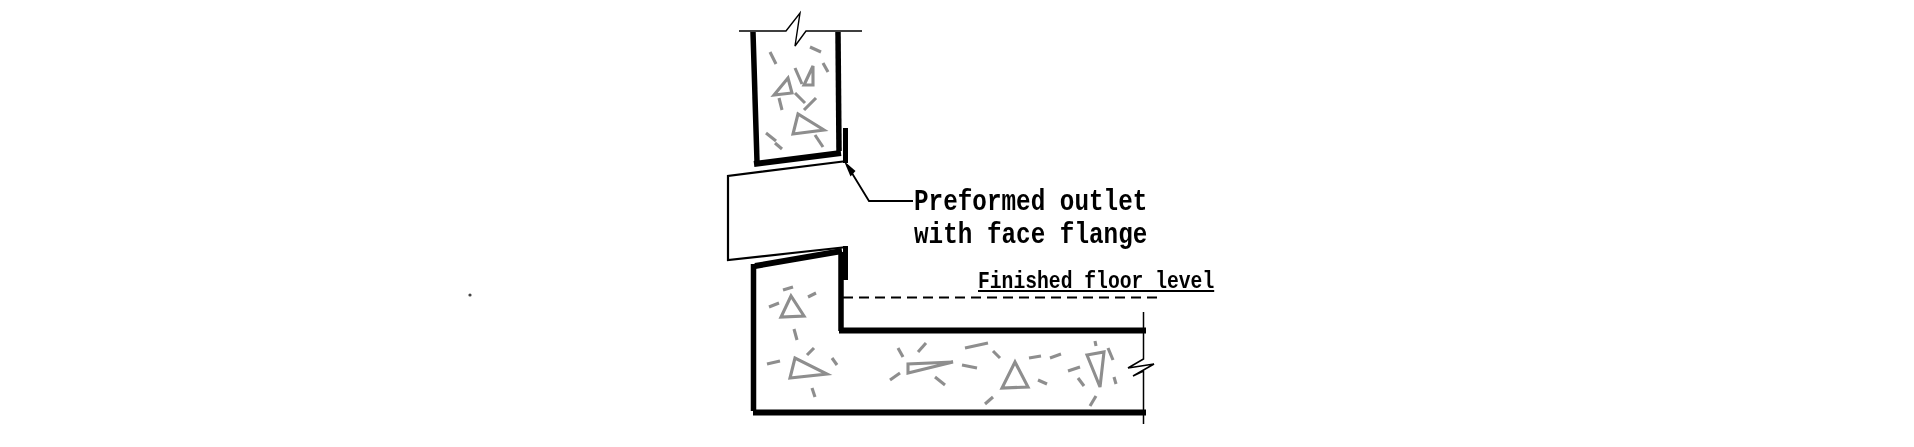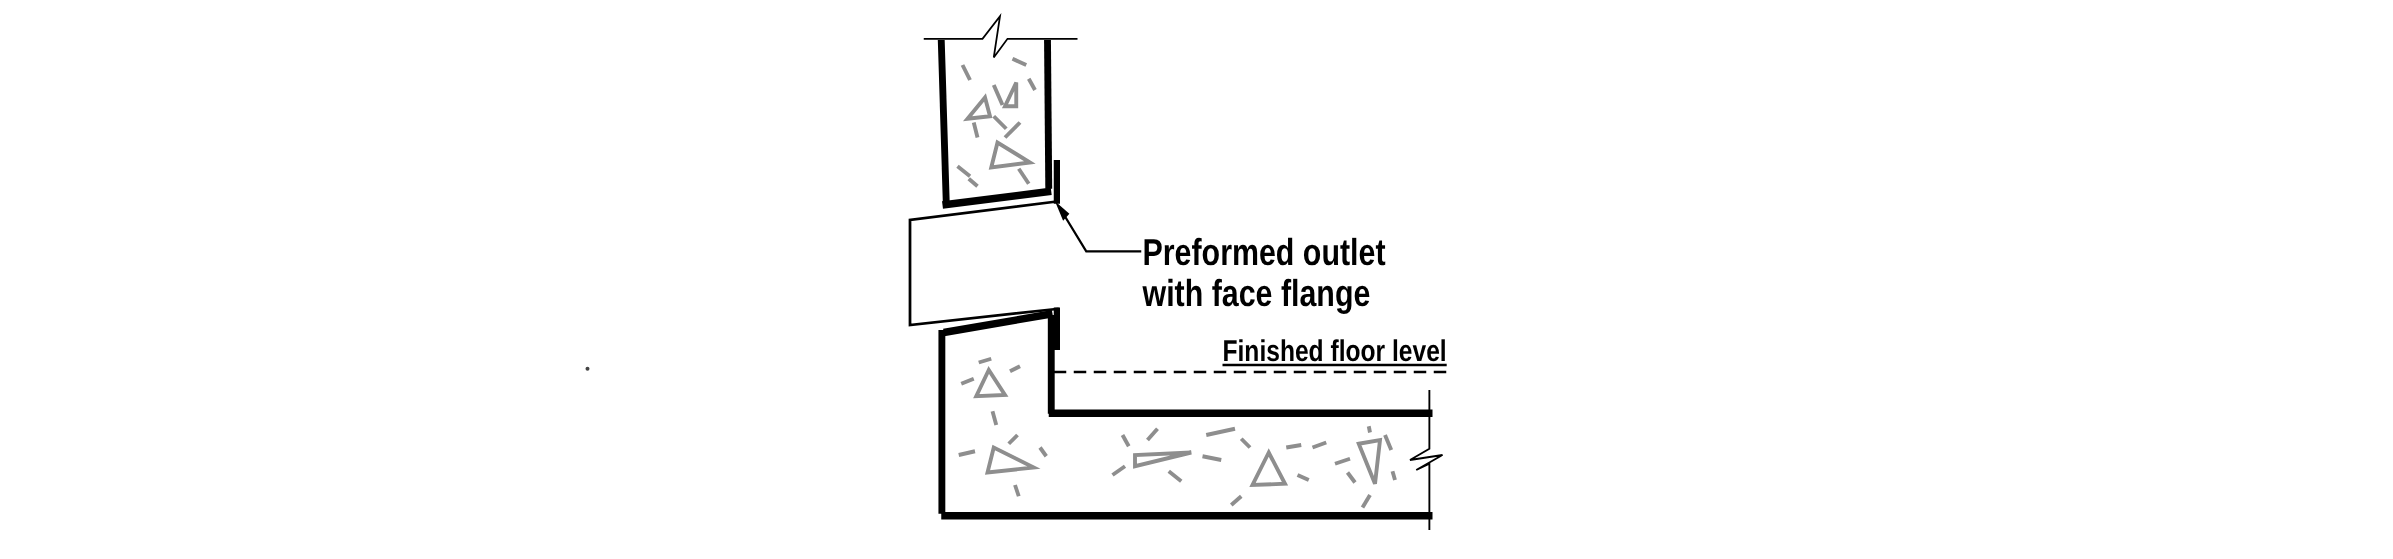--- a/index.html
+++ b/index.html
@@ -6,21 +6,21 @@
     margin: 0;
     padding: 0;
     background: #ffffff;
   }
   .stage {
     position: relative;
     width: 1914px;
     height: 447px;
     background: #ffffff;
     overflow: hidden;
-    font-family: Liberation Sans, sans-serif;
+    font-family: Liberation Mono, monospace;
   }
   .stage svg {
     position: absolute;
     left: 0;
     top: 0;
   }
   .label {
     position: absolute;
     color: #000000;
     font-weight: bold;

